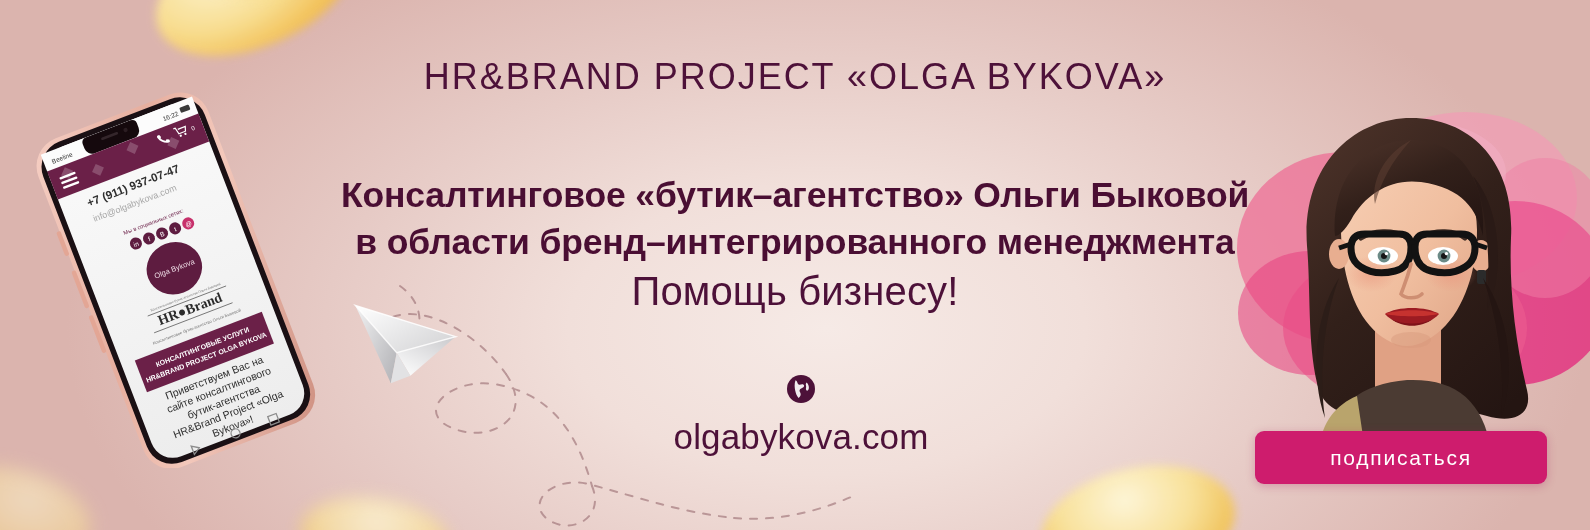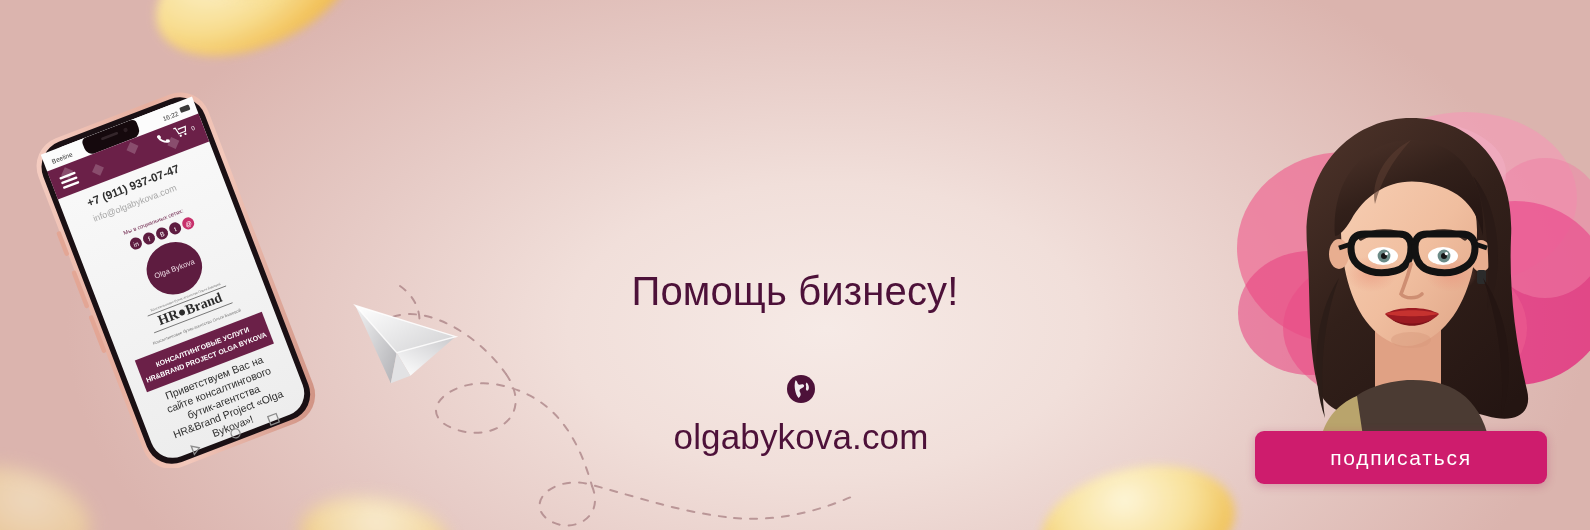--- a/index.html
+++ b/index.html
@@ -339,21 +339,26 @@
 
       <ellipse cx="196" cy="262" rx="20" ry="8" fill="#D79A7D" opacity=".45"></ellipse>
 
       <path d="M268 200 C284 244, 290 296, 286 340 C300 300, 296 240, 268 200 Z" fill="#241512"></path>
       <path d="M124 200 C108 244, 104 296, 110 340 C96 300, 98 240, 124 200 Z" fill="#2C1D18"></path>
     </g>
   </svg>
 
   <div class="content">
 
-
+    <div class="eyebrow">HR&amp;BRAND PROJECT «OLGA BYKOVA»</div>
+
+    <div class="headline">
+      <span class="l1">Консалтинговое «бутик–агентство» Ольги Быковой</span>
+      <span class="l2">в области бренд–интегрированного менеджмента</span>
+    </div>
 
     <div class="subhead">Помощь бизнесу!</div>
 
     <div class="site">
       <svg class="globe" viewBox="0 0 30 30">
         <circle cx="15" cy="15" r="14" fill="#4D1139"></circle>
         <path d="M9.5 6.2 C12 7.4 11 9.6 12.6 10.4 C14.2 11.2 16.2 9.6 17.6 10.8
                  C19 12, 17.4 13.8, 15.6 14.2 C13.4 14.7, 13 17, 14.2 18.6
                  C15.4 20.2, 14.4 23, 12.6 24 C10.6 21.8, 9.8 19, 9.2 16.4
                  C8.6 13.6, 8.2 10, 9.5 6.2 Z" fill="#FFFFFF" opacity=".92"></path>

